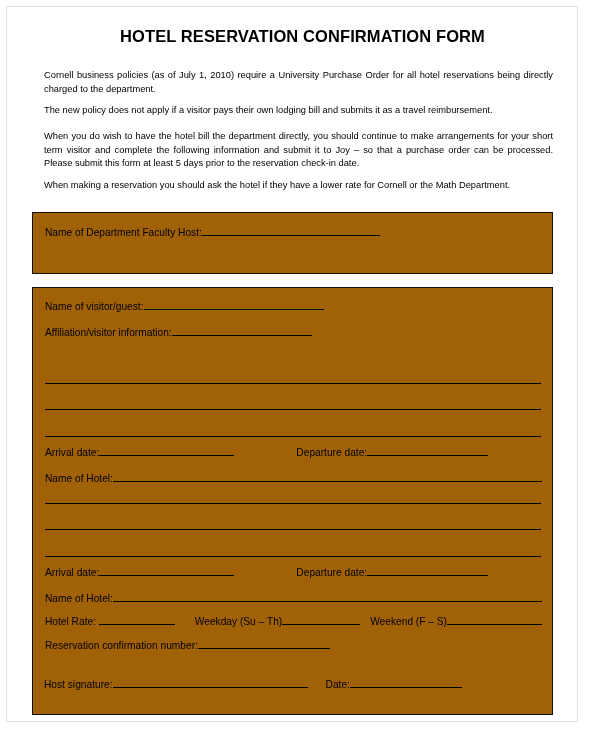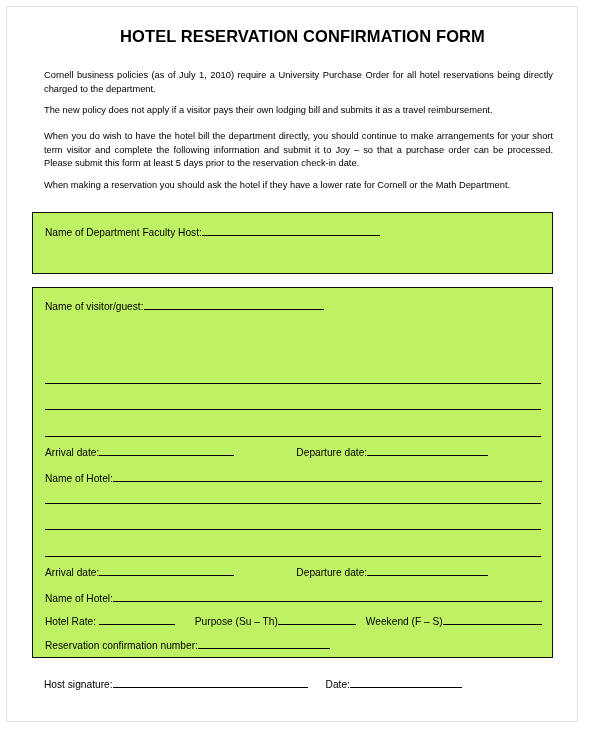--- a/index.html
+++ b/index.html
@@ -55,24 +55,24 @@
   .intro.p3 { top: 121px; }
   .intro.p4 { top: 170px; }
 
   
   .form-box {
     position: absolute;
     left: 32px;
     width: 521px;
     border: 1.6px solid #111111;
     box-sizing: border-box;
-    background: #bef264;
+    background: #a16207;
   }
   .box-1 { top: 212px; height: 62px; }
-  .box-2 { top: 287px; height: 371px; text-align: right; }
+  .box-2 { top: 287px; height: 428px; text-align: right; }
 
   .box-inner {
     position: relative;
     width: 100%;
     height: 100%;
   }
 
   
   .frow {
     position: absolute;
@@ -147,20 +147,24 @@
 </div>
 
 <div class="form-box box-2">
   <div class="box-inner">
 
     <div class="frow" style="top:12px;">
       <span class="flabel">Name of visitor/guest:</span>
       <span class="rule" style="width:180px;"></span>
     </div>
 
+    <div class="frow" style="top:38px;">
+      <span class="flabel">Affiliation/visitor information:</span>
+      <span class="rule" style="width:140px;"></span>
+    </div>
 
 
     <div class="blankline" style="top:95px;"></div>
     <div class="blankline" style="top:121px;"></div>
     <div class="blankline" style="top:148px;"></div>
 
     <div class="frow" style="top:158px;">
       <span class="flabel">Arrival date:</span>
       <span class="rule" style="width:135px;"></span>
       <span class="gap" style="width:62px;"></span>
@@ -187,21 +191,21 @@
 
     <div class="frow" style="top:304px;">
       <span class="flabel">Name of Hotel:</span>
       <span class="rule grow"></span>
     </div>
 
     <div class="frow" style="top:327px;">
       <span class="flabel">Hotel Rate: </span>
       <span class="rule" style="width:76px;"></span>
       <span class="gap" style="width:20px;"></span>
-      <span class="flabel">Purpose (Su – Th)</span>
+      <span class="flabel">Weekday (Su – Th)</span>
       <span class="rule" style="width:78px;"></span>
       <span class="gap" style="width:10px;"></span>
       <span class="flabel">Weekend (F – S)</span>
       <span class="rule grow"></span>
     </div>
 
     <div class="frow" style="top:351px;">
       <span class="flabel">Reservation confirmation number:</span>
       <span class="rule" style="width:132px;"></span>
     </div>

